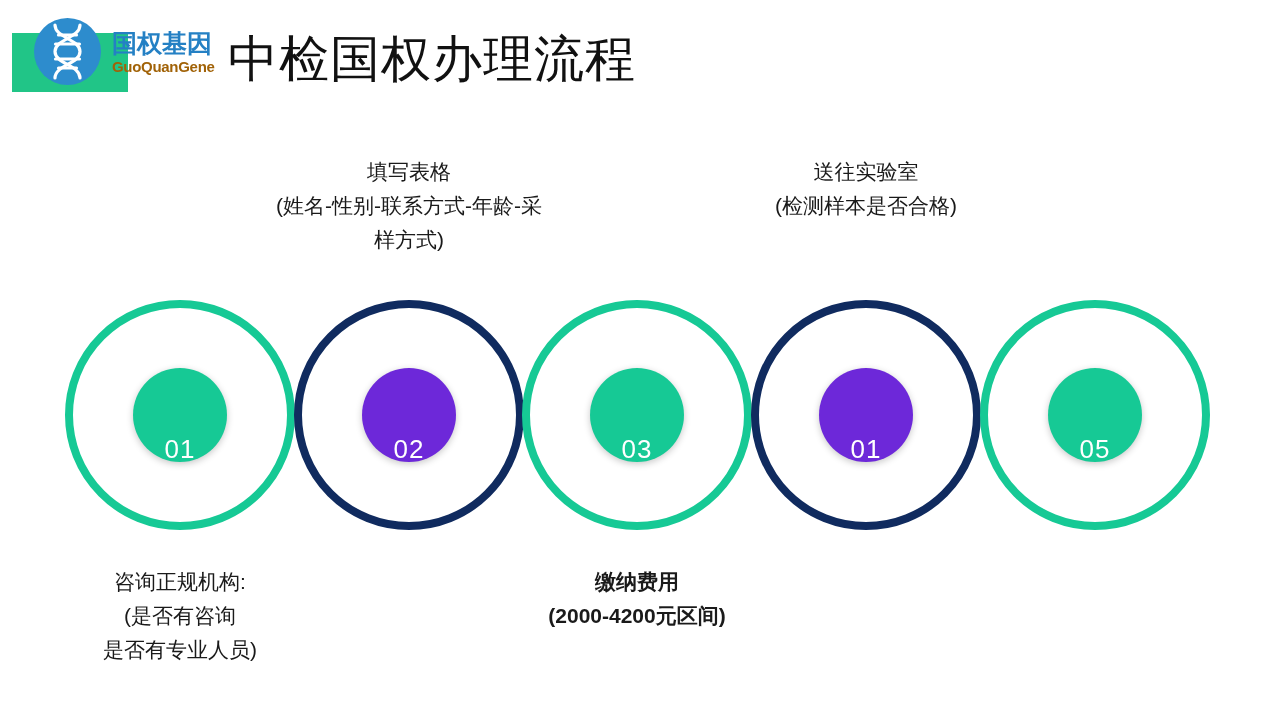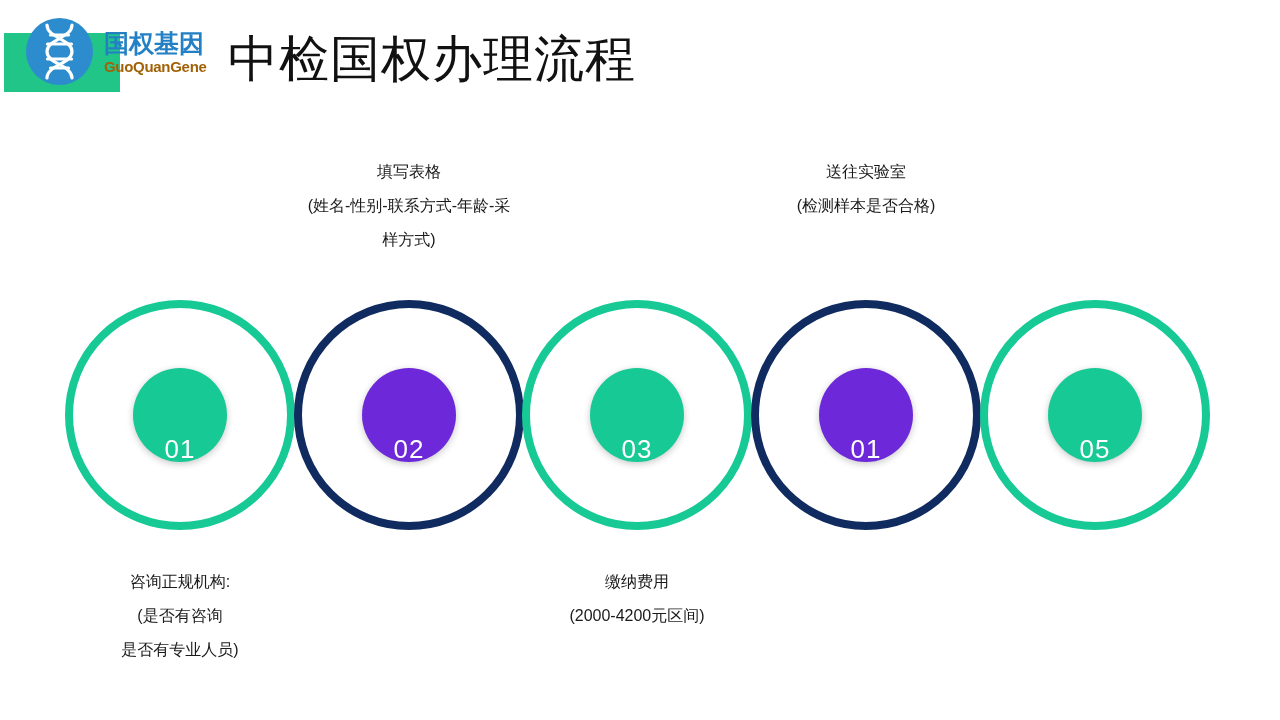--- a/index.html
+++ b/index.html
@@ -23,21 +23,21 @@
   
   .header {
     position: absolute;
     left: 0;
     top: 0;
     width: 1280px;
     height: 120px;
   }
   .logo {
     position: absolute;
-    left: 4px;
+    left: 12px;
     top: 18px;
     width: 230px;
     height: 86px;
   }
   .logo-band {
     position: absolute;
     left: 0;
     top: 15px;
     width: 116px;
     height: 59px;
@@ -130,21 +130,21 @@
     font-weight: 400;
     color: #ffffff;
     letter-spacing: 1px;
     line-height: 26px;
   }
 
   
   .caption {
     position: absolute;
     text-align: center;
-    font-size: 16px;
+    font-size: 21px;
     line-height: 34px;
     color: #1a1a1a;
     white-space: pre-line;
   }
   .caption-top { }
   .caption-bottom { }
 </style>
 </head>
 <body>
 
@@ -199,21 +199,21 @@
     <div class="caption caption-top" style="left:269px; top:155px; width:280px;">填写表格
 (姓名-性别-联系方式-年龄-采
 样方式)</div>
 
     <div class="step green" style="left:522px;">
       <div class="ring"></div>
       <div class="badge">
         <span class="badge-num">03</span>
       </div>
     </div>
-    <div class="caption caption-bottom" style="left:512px; top:565px; width:250px;">缴纳费用
+    <div class="caption caption-bottom" style="left:512px; top:565px; width:250px;font-weight:bold;">缴纳费用
 (2000-4200元区间)</div>
 
     <div class="step navy" style="left:751px;">
       <div class="ring"></div>
       <div class="badge">
         <span class="badge-num">01</span>
       </div>
     </div>
     <div class="caption caption-top" style="left:736px; top:155px; width:260px;">送往实验室
 (检测样本是否合格)</div>

